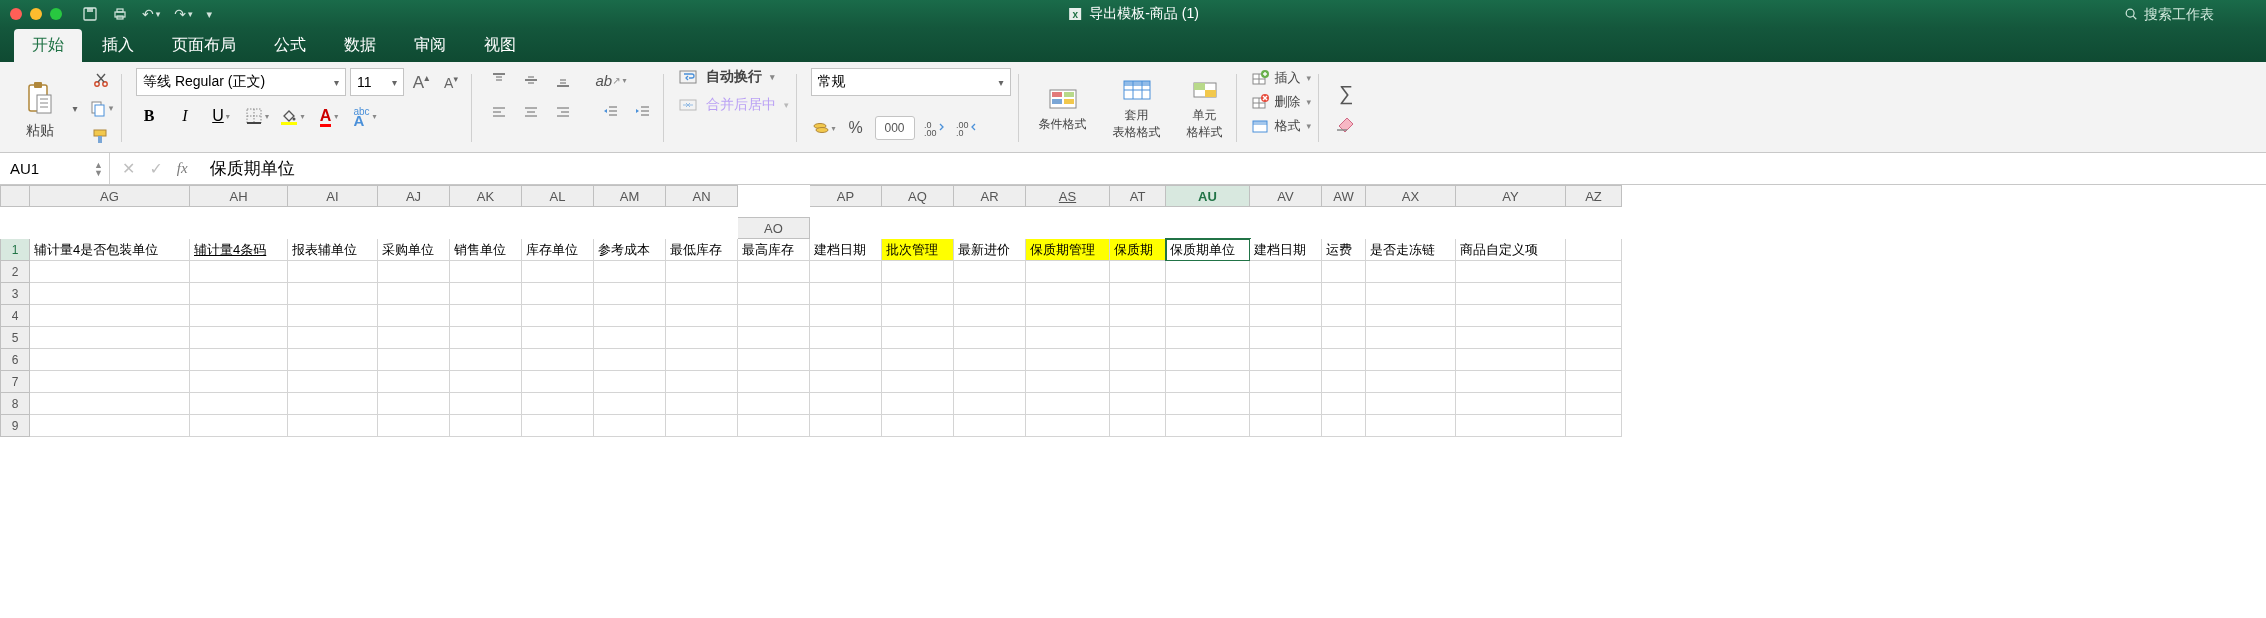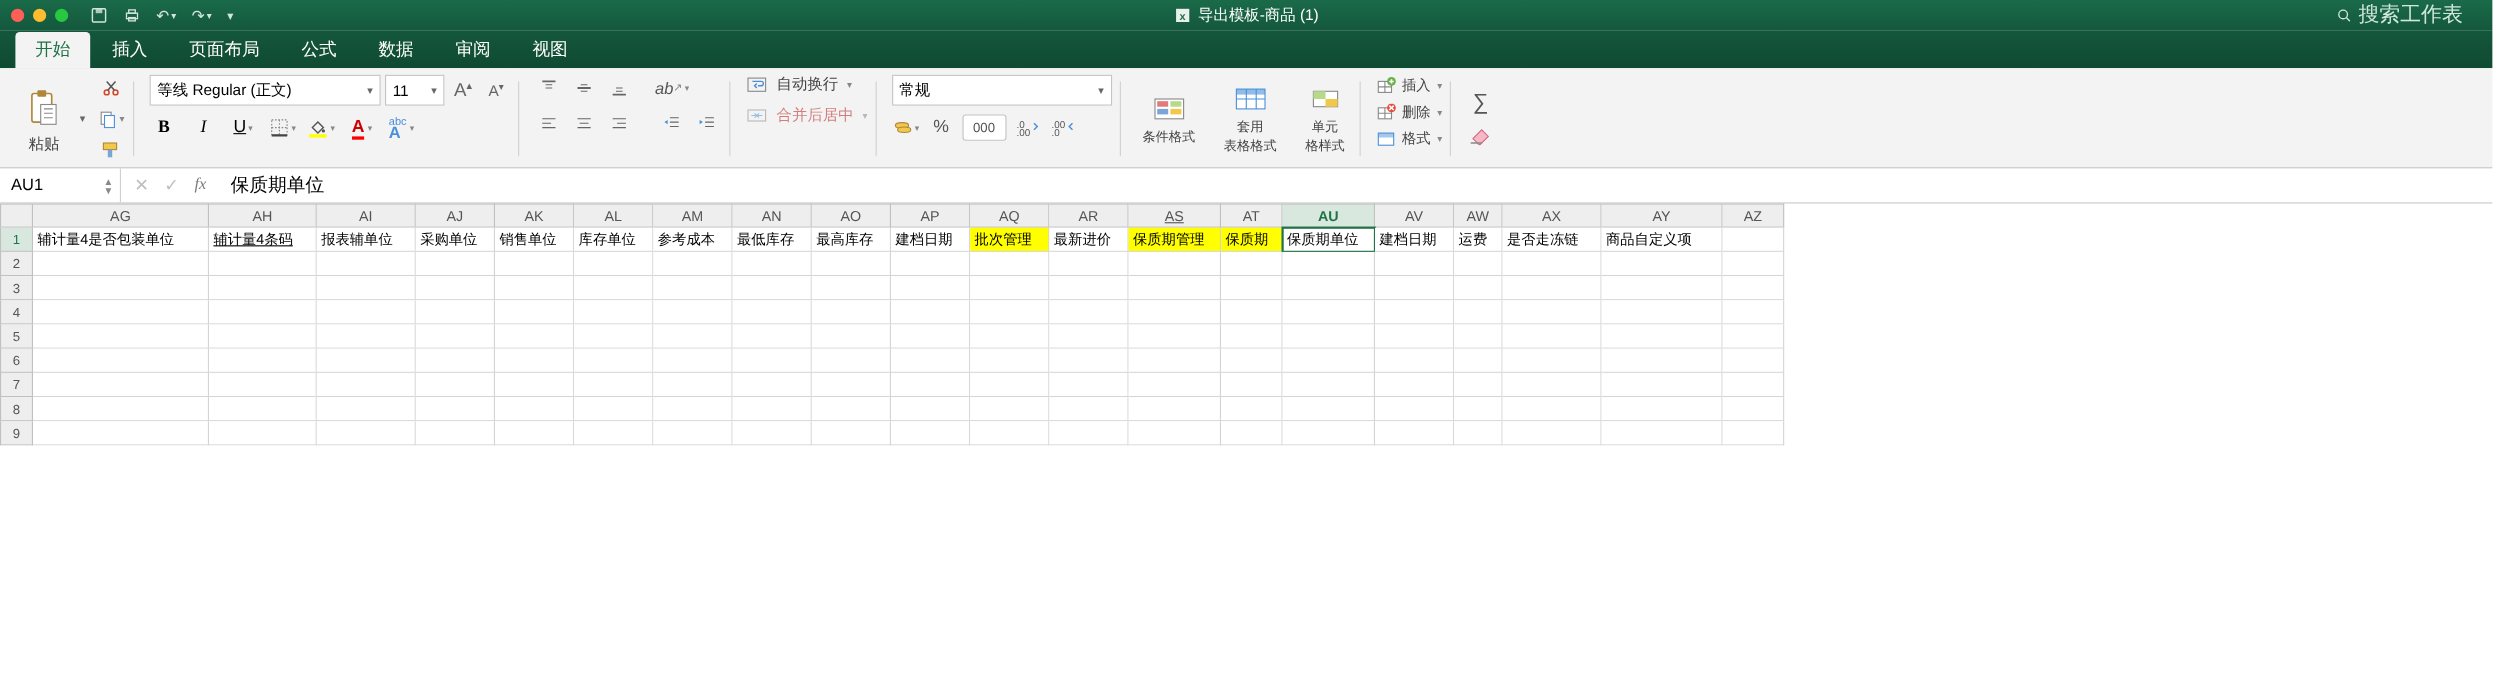--- a/index.html
+++ b/index.html
@@ -6,38 +6,38 @@
   body { background:#fff; overflow:hidden; }
   .titlebar { height:28px; background:linear-gradient(#1a6b4a,#14573c); display:flex; align-items:center; color:#fff; font-size:13px; position:relative; }
   .traffic { display:flex; gap:8px; padding-left:10px; }
   .dot { width:12px; height:12px; border-radius:50%; }
   .red{background:#ff5f57;} .yellow{background:#febc2e;} .green{background:#28c840;}
   .qat { display:flex; gap:14px; margin-left:20px; align-items:center; }
   .qat svg, .qat .glyph { color:#e8f3ee; }
   .glyph { font-size:14px; opacity:.9; display:inline-flex; align-items:center; gap:2px;}
   .title-center { position:absolute; left:50%; transform:translateX(-50%); display:flex; align-items:center; gap:6px; font-size:14px;}
   .title-right { margin-left:auto; margin-right:12px; display:flex; align-items:center; gap:6px; color:#cfe7db;}
-  .title-right input { background:transparent; border:none; color:#cfe7db; font-size:19px; width:110px; outline:none;}
+  .title-right input { background:transparent; border:none; color:#cfe7db; font-size:14px; width:110px; outline:none;}
   .title-right input::placeholder{color:#cfe7db;}
   .tabs { height:34px; background:linear-gradient(#14573c,#0f4a32); display:flex; align-items:flex-end; padding-left:14px; gap:2px; font-size:16px; font-weight:500;}
   .tab { padding:6px 18px 6px; color:#fff; cursor:pointer; border-radius:4px 4px 0 0;}
   .tab.active { background:#f3f3f3; color:#217346; }
   .ribbon { background:#f3f3f3; border-bottom:1px solid #c8c8c8; padding:6px 10px 4px; display:flex; gap:6px; }
   .group { display:flex; flex-direction:column; align-items:center; padding:0 8px; position:relative;}
   .group:after { content:""; position:absolute; right:0; top:6px; bottom:6px; width:1px; background:#d0d0d0;}
   .group:last-child:after{display:none;}
   .group-body { display:flex; align-items:center; gap:6px; flex:1;}
   .btncol { display:flex; flex-direction:column; align-items:center; gap:2px;}
   .iconbtn { width:26px; height:24px; display:flex; align-items:center; justify-content:center; border-radius:3px; cursor:pointer;}
   .bigbtn { width:44px; height:44px; display:flex; align-items:center; justify-content:center;}
   .dd { border:1px solid #c4c4c4; background:#fff; height:28px; display:flex; align-items:center; padding:0 6px; font-size:14px; gap:6px;}
   .dd .car { font-size:10px; color:#666;}
   .stack { display:flex; flex-direction:column; gap:4px;}
   .row { display:flex; gap:4px; align-items:center;}
-  .smalllabel { font-size:13px; color:#b91c1c;}
+  .smalllabel { font-size:13px; color:#8b5cf6;}
   .grayA { color:#666; font-size:17px; font-weight:500;}
   .fontcolor-a { position:relative; display:inline-block; font-weight:bold; font-size:16px;}
   .underline-bar { position:absolute; left:0; right:0; bottom:-2px; height:3px;}
   .num-pill { border:1px solid #c4c4c4; background:#fff; height:24px; min-width:40px; display:flex; align-items:center; justify-content:center; font-size:12px; color:#555; border-radius:3px;}
   .bigicon { display:flex; flex-direction:column; align-items:center; gap:2px; padding:0 6px; cursor:pointer;}
   .bigicon span{ font-size:12px; color:#444;}
   .namebox-row { height:32px; border-bottom:1px solid #c8c8c8; display:flex; align-items:center; font-size:15px;}
   .namebox { width:110px; padding-left:10px; border-right:1px solid #d0d0d0; height:100%; display:flex; align-items:center; gap:8px;}
   .namebox .spin { display:flex; flex-direction:column; font-size:9px; color:#888; line-height:8px; margin-left:auto; margin-right:6px;}
   .fx-controls { display:flex; gap:14px; padding:0 12px; color:#bfbfbf; align-items:center;}
@@ -289,21 +289,21 @@
               <path d="M2 6 L5 8 L2 10 Z" fill="#4a90d9"></path>
             </svg>
           </div>
       </div>
     </div>
     <div style="width:1px;"></div>
   </div>
 
   <div class="group">
     <div class="stack" style="gap:10px;">
-      <div class="row" style="gap:8px;cursor:pointer;">
+      <div class="row" style="gap:8px;cursor:pointer;font-weight:bold;">
         <svg width="20" height="18">
             <rect x="2" y="3" width="16" height="12" fill="none" stroke="#888"></rect>
             <path d="M6 6 h8 a2 2 0 0 1 0 4 h-3" fill="none" stroke="#4a90d9" stroke-width="1.3"></path>
             <path d="M10 8 l-2 2 l2 2" fill="none" stroke="#4a90d9" stroke-width="1.3"></path>
           </svg>
         <span class="smalllabel" style="color:#444;font-size:14px;">自动换行</span>
         <span style="font-size:9px;color:#888;">▾</span>
       </div>
       <div class="row" style="gap:8px;cursor:pointer;opacity:.55;">
         <svg width="20" height="18">
@@ -313,21 +313,21 @@
             <path d="M8 7 l2 2 l-2 2" fill="none" stroke="#4a90d9"></path>
             <path d="M12 7 l-2 2 l2 2" fill="none" stroke="#4a90d9"></path>
           </svg>
         <span class="smalllabel" style="font-size:14px;">合并后居中</span>
         <span style="font-size:9px;color:#888;">▾</span>
       </div>
     </div>
   </div>
 
   <div class="group">
-    <div class="stack" style="gap:8px;">
+    <div class="stack" style="gap:20px;">
       <div class="dd" style="width:200px;">
         <span>常规</span>
         <span class="car" style="margin-left:auto;">▾</span>
       </div>
       <div class="row" style="gap:6px;">
         <div class="iconbtn">
           <svg width="20" height="18">
               <ellipse cx="8" cy="7" rx="6" ry="2.5" fill="#f2c84c" stroke="#b0873a"></ellipse>
               <ellipse cx="10" cy="11" rx="6" ry="2.5" fill="#f2c84c" stroke="#b0873a"></ellipse>
             </svg>
@@ -462,21 +462,21 @@
     <div class="sheet">
       <div class="corner"></div>
       <div class="colhdr" style="width: 160px;">AG</div>
       <div class="colhdr" style="width: 98px;">AH</div>
       <div class="colhdr" style="width: 90px;">AI</div>
       <div class="colhdr" style="width: 72px;">AJ</div>
       <div class="colhdr" style="width: 72px;">AK</div>
       <div class="colhdr" style="width: 72px;">AL</div>
       <div class="colhdr" style="width: 72px;">AM</div>
       <div class="colhdr" style="width: 72px;">AN</div>
-      <div class="colhdr" style="width: 72px;">AO</div>
+      <div class="colhdr" style="width: 72px; margin-top: 32px;">AO</div>
       <div class="colhdr" style="width: 72px;">AP</div>
       <div class="colhdr" style="width: 72px;">AQ</div>
       <div class="colhdr" style="width: 72px;">AR</div>
       <div class="colhdr" style="width: 84px; text-decoration: underline;">AS</div>
       <div class="colhdr" style="width: 56px;">AT</div>
       <div class="colhdr active" style="width: 84px;">AU</div>
       <div class="colhdr" style="width: 72px;">AV</div>
       <div class="colhdr" style="width: 44px;">AW</div>
       <div class="colhdr" style="width: 90px;">AX</div>
       <div class="colhdr" style="width: 110px;">AY</div>

